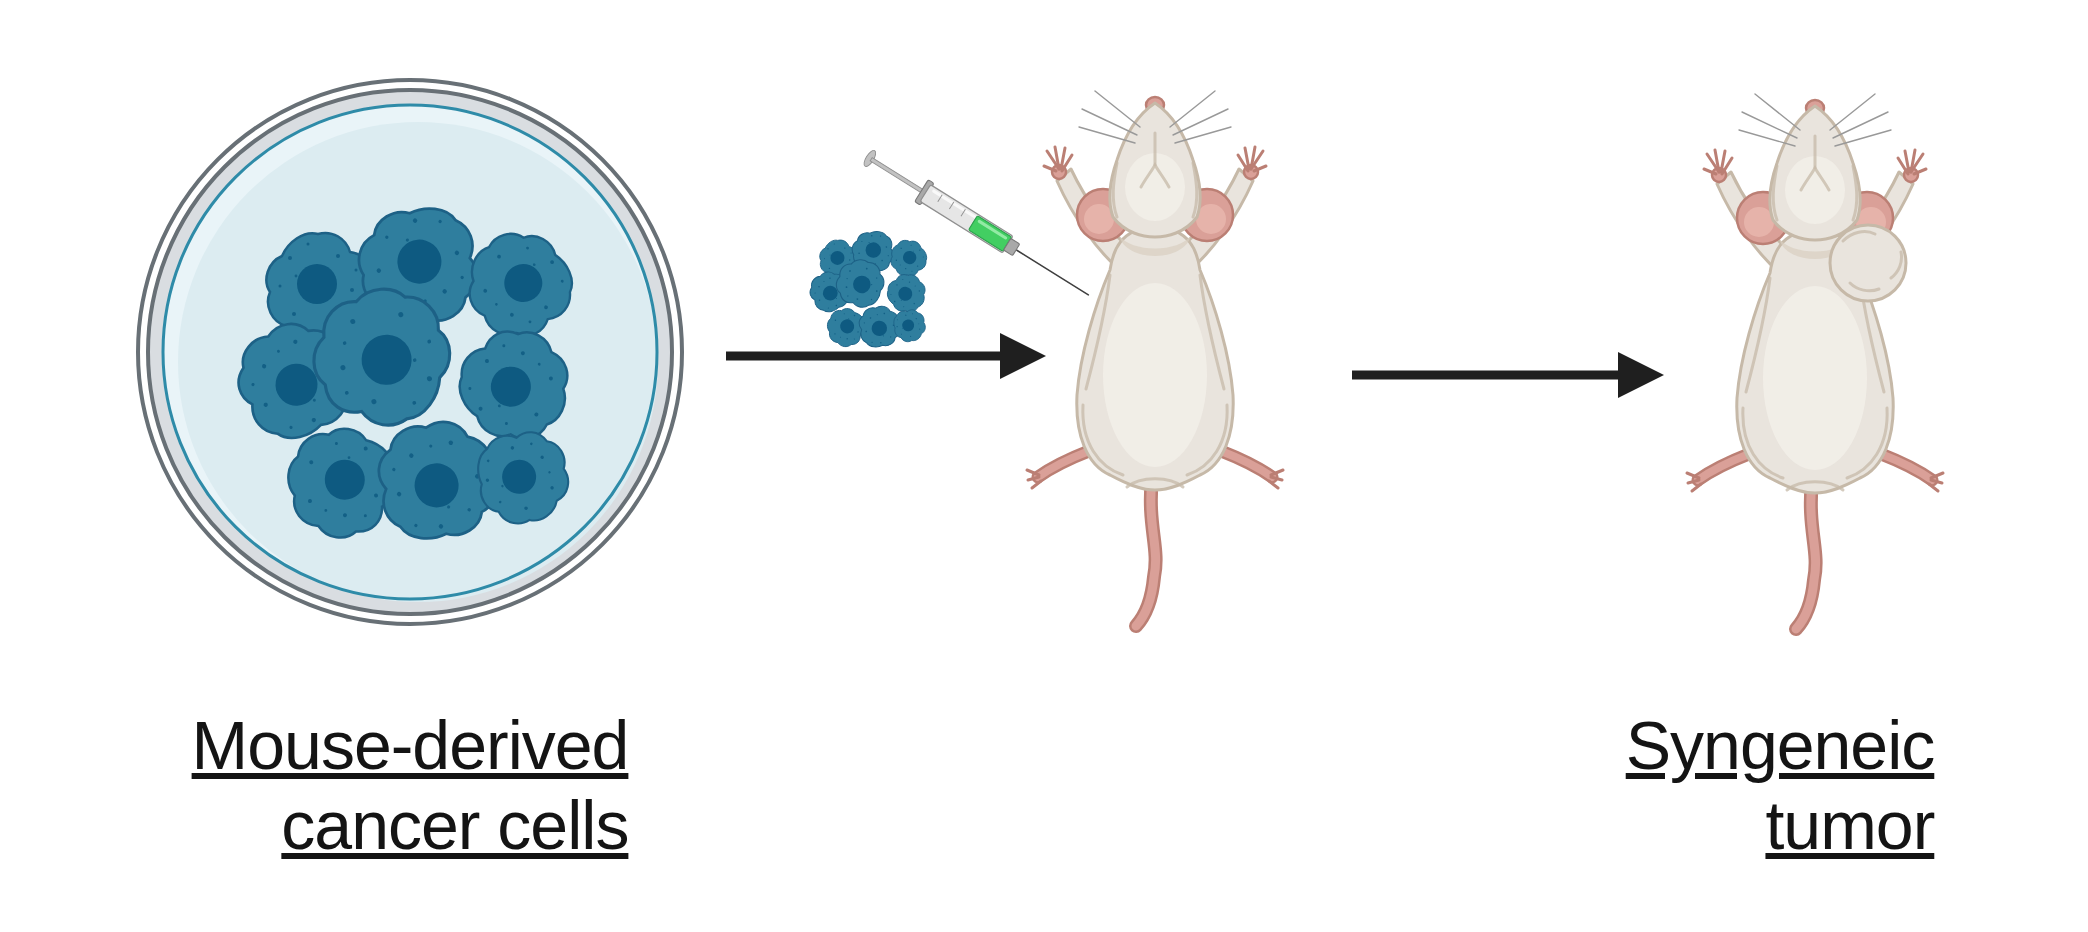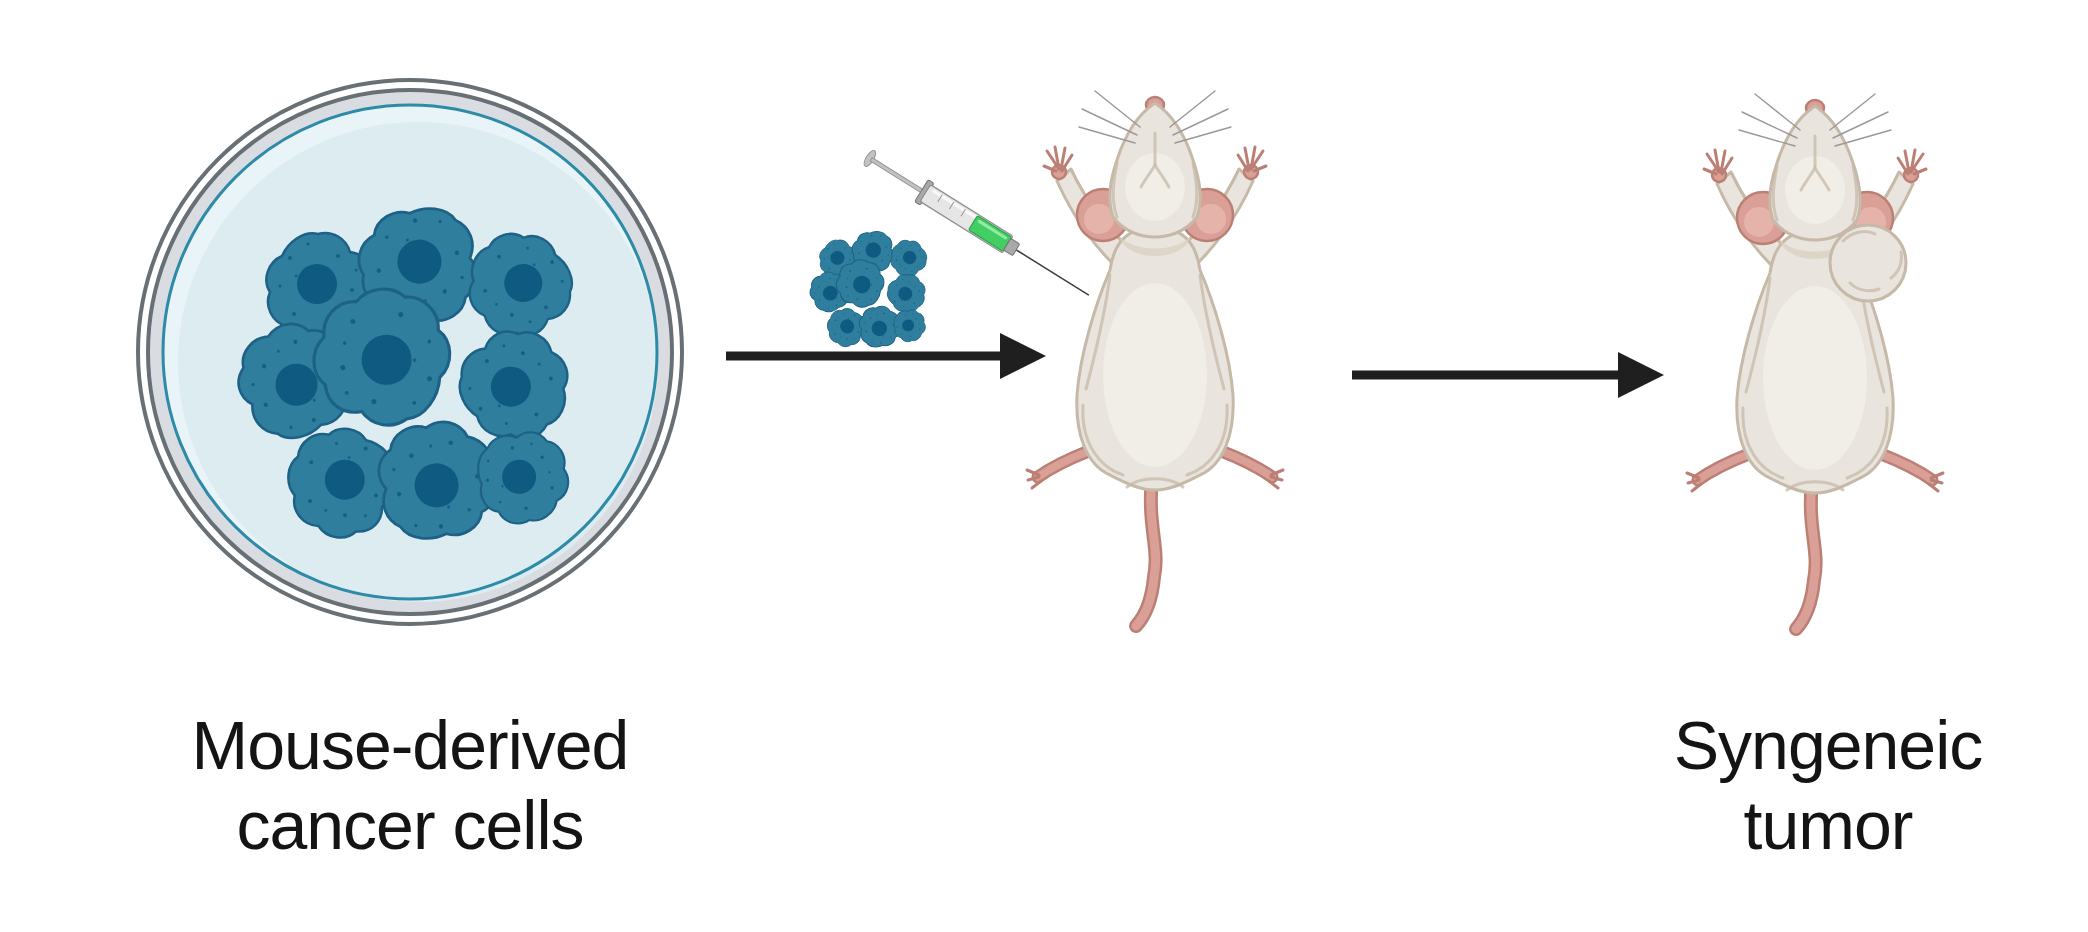--- a/index.html
+++ b/index.html
@@ -9,22 +9,22 @@
     --pink:#daa098; --pink-dark:#bb7f74;
     --syringe-fluid:#42ce62; --syringe-fluid-dark:#2aa24b;
     --arrow:#1f1f1f; --text:#141414; --background:#ffffff;
   }
   html,body{margin:0;padding:0;background:#fff;}
   .canvas{position:relative;width:2088px;height:932px;background:var(--background);overflow:hidden;
           font-family:"Liberation Sans", sans-serif;}
   .canvas svg{position:absolute;left:0;top:0;}
   .step-label{position:absolute;top:706px;transform:translateX(-50%);
       font-size:68px;line-height:1.17;letter-spacing:-1px;color:var(--text);
-      text-align:center;white-space:pre-line;font-weight:400;}
-  .lbl-1{left:410px;} .lbl-2{left:1193px;} .lbl-3{left:1828px;}
+      text-align:right;white-space:pre-line;font-weight:400;text-decoration:underline;}
+  .lbl-1{left:410px;} .lbl-2{left:1193px;} .lbl-3{left:1780px;}
 
   .cell-body{fill:var(--cell-body);stroke:var(--cell-stroke);stroke-width:2.5;}
   .nucleus{fill:var(--cell-nucleus);}
   .speck{fill:var(--cell-nucleus);opacity:.85;}
   .dish-outer{fill:none;stroke:var(--dish-gray);stroke-width:4;}
   .dish-wall{fill:var(--dish-wall);stroke:var(--dish-gray);stroke-width:4;}
   .dish-media-light{fill:var(--dish-light);}
   .dish-media{fill:var(--dish-fill);}
   .dish-ring{fill:none;stroke:var(--dish-ring);stroke-width:3;}
   .mouse-body{fill:var(--mouse-body);stroke:var(--mouse-outline);stroke-width:3;stroke-linejoin:round;}

